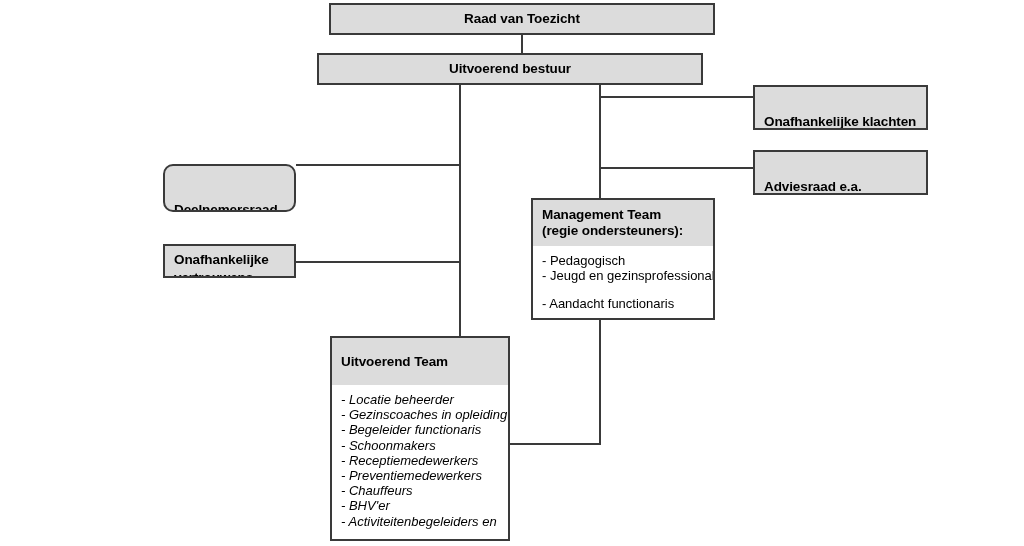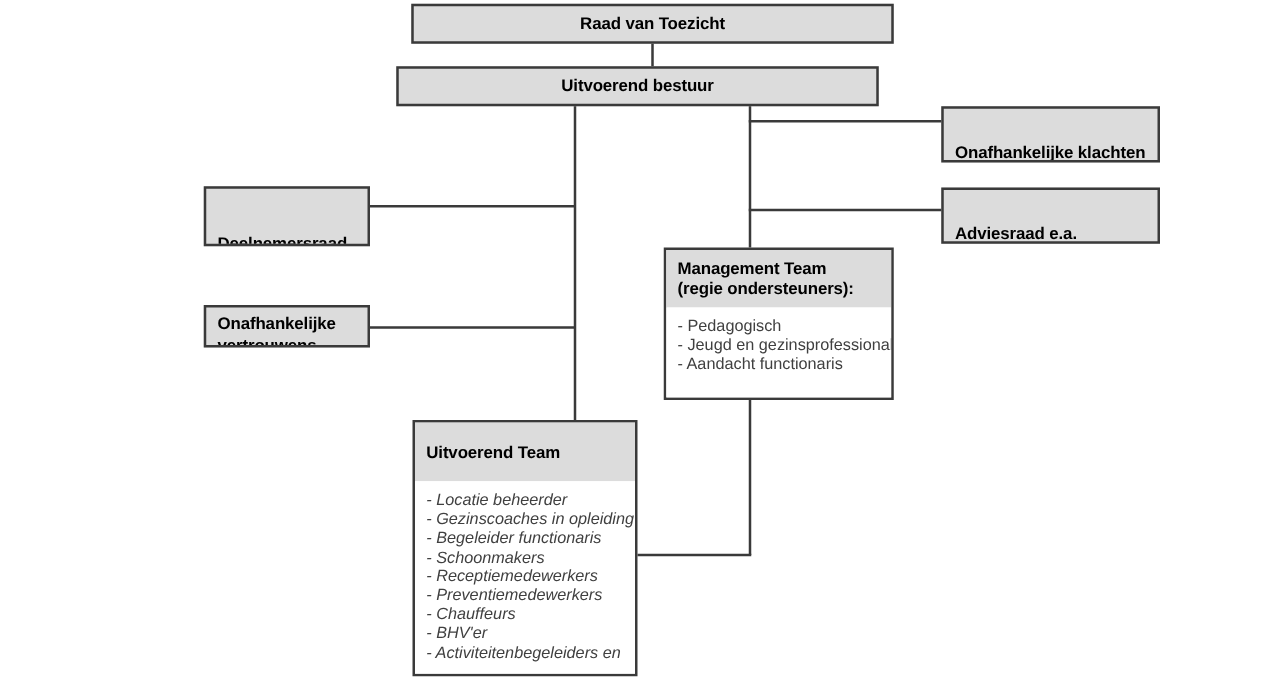--- a/index.html
+++ b/index.html
@@ -93,23 +93,24 @@
   }
   .panel-list {
     list-style: none;
     margin: 0;
     padding: 0;
   }
   .panel-list li {
     font-size: 13px;
     line-height: 15.2px;
     white-space: nowrap;
-    color: #404040;
+    color: #000000;
   }
   .panel-list li.spacer-before {
+    margin-top: 13px;
   }
 </style>
 </head>
 <body>
 
 <div id="canvas">
 
   <div class="line v" style="left:521px; top:34px; height:20px;"></div>
 
   <div class="line v" style="left:459px; top:84px; height:253px;"></div>
@@ -139,21 +140,21 @@
     <span class="node-title">
       <span>Onafhankelijke klachten</span><br>
       <span>commissie</span>
     </span>
   </div>
 
   <div class="node sideblock" style="left:753px; top:150px; width:175px; height:45px;">
     <span class="node-title">Adviesraad e.a. Adviseurs</span>
   </div>
 
-  <div class="node sideblock" style="left:163px; top:149px; width:133px; height:48px;">
+  <div class="node sideblock" style="left:163px; top:164px; width:133px; height:48px;border-radius:10px;">
     <span class="node-title">Deelnemersraad</span>
   </div>
 
   <div class="node clipped" style="left:163px; top:244px; width:133px; height:34px;">
     <span class="node-title">
       <span>Onafhankelijke</span><br>
       <span>vertrouwens</span>
     </span>
   </div>
 

